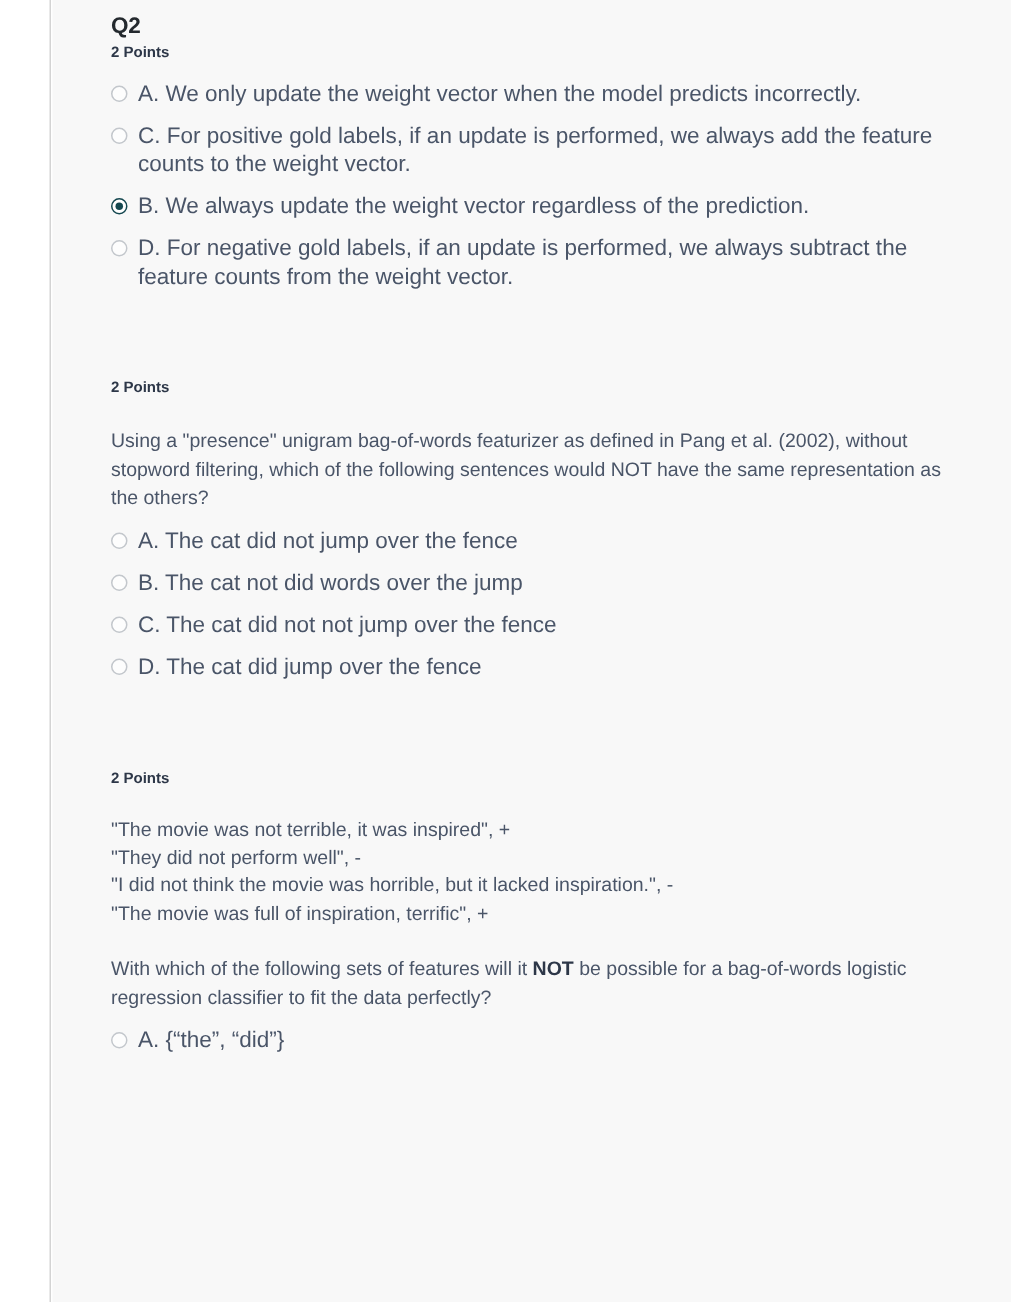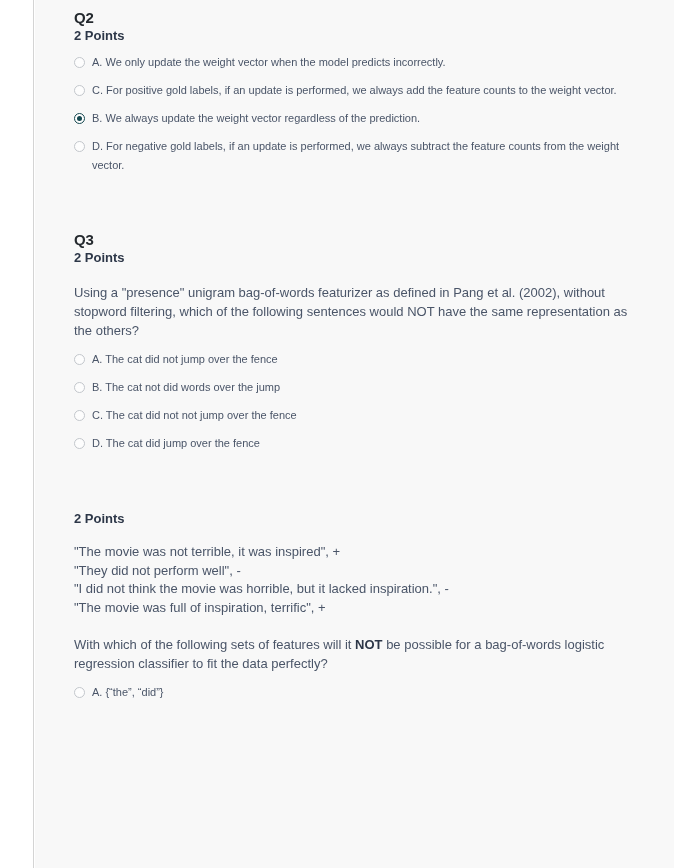--- a/index.html
+++ b/index.html
@@ -50,21 +50,21 @@
   }
   .q-title {
     font-size: 15px;
     font-weight: bold;
     color: #24292e;
     line-height: 18px;
     margin: 0;
     letter-spacing: -0.1px;
   }
   .q-points {
-    font-size: 13px;
+    font-size: 10px;
     font-weight: bold;
     color: #2d3748;
     line-height: 14px;
     margin: 2px 0 0 0;
   }
   .q-body {
     font-size: 13px;
     color: #4a5568;
     line-height: 19px;
     margin: 18px 0 0 0;
@@ -108,21 +108,21 @@
     content: "";
     position: absolute;
     left: 50%; top: 50%;
     width: 5px; height: 5px;
     margin-left: -2.5px;
     margin-top: -2.5px;
     border-radius: 50%;
     background: #14474f;
   }
   .option-text {
-    font-size: 11px;
+    font-size: 15px;
     color: #4a5568;
     line-height: 19px;
     flex: 1 1 auto;
   }
   .spacer-q2 { height: 9px; }
   .gap-lg { height: 56px; }
   .gap-xl { height: 57px; }
 </style>
 </head>
 <body>
@@ -154,21 +154,20 @@
         <div class="option">
           <span class="radio"></span>
           <span class="option-text">D. For negative gold labels, if an update is performed, we always subtract the feature counts from the weight vector.</span>
         </div>
       </div>
     </div>
 
     <div class="gap-lg"></div>
 
     <div class="question">
-      <div class="q-title">Q3</div>
       <div class="q-points">2 Points</div>
       <div class="q-body">Using a "presence" unigram bag-of-words featurizer as defined in Pang et al. (2002), without stopword filtering, which of the following sentences would NOT have the same representation as the others?</div>
       <div class="options">
         <div class="option">
           <span class="radio"></span>
           <span class="option-text">A. The cat did not jump over the fence</span>
         </div>
         <div class="option">
           <span class="radio"></span>
           <span class="option-text">B. The cat not did words over the jump</span>

